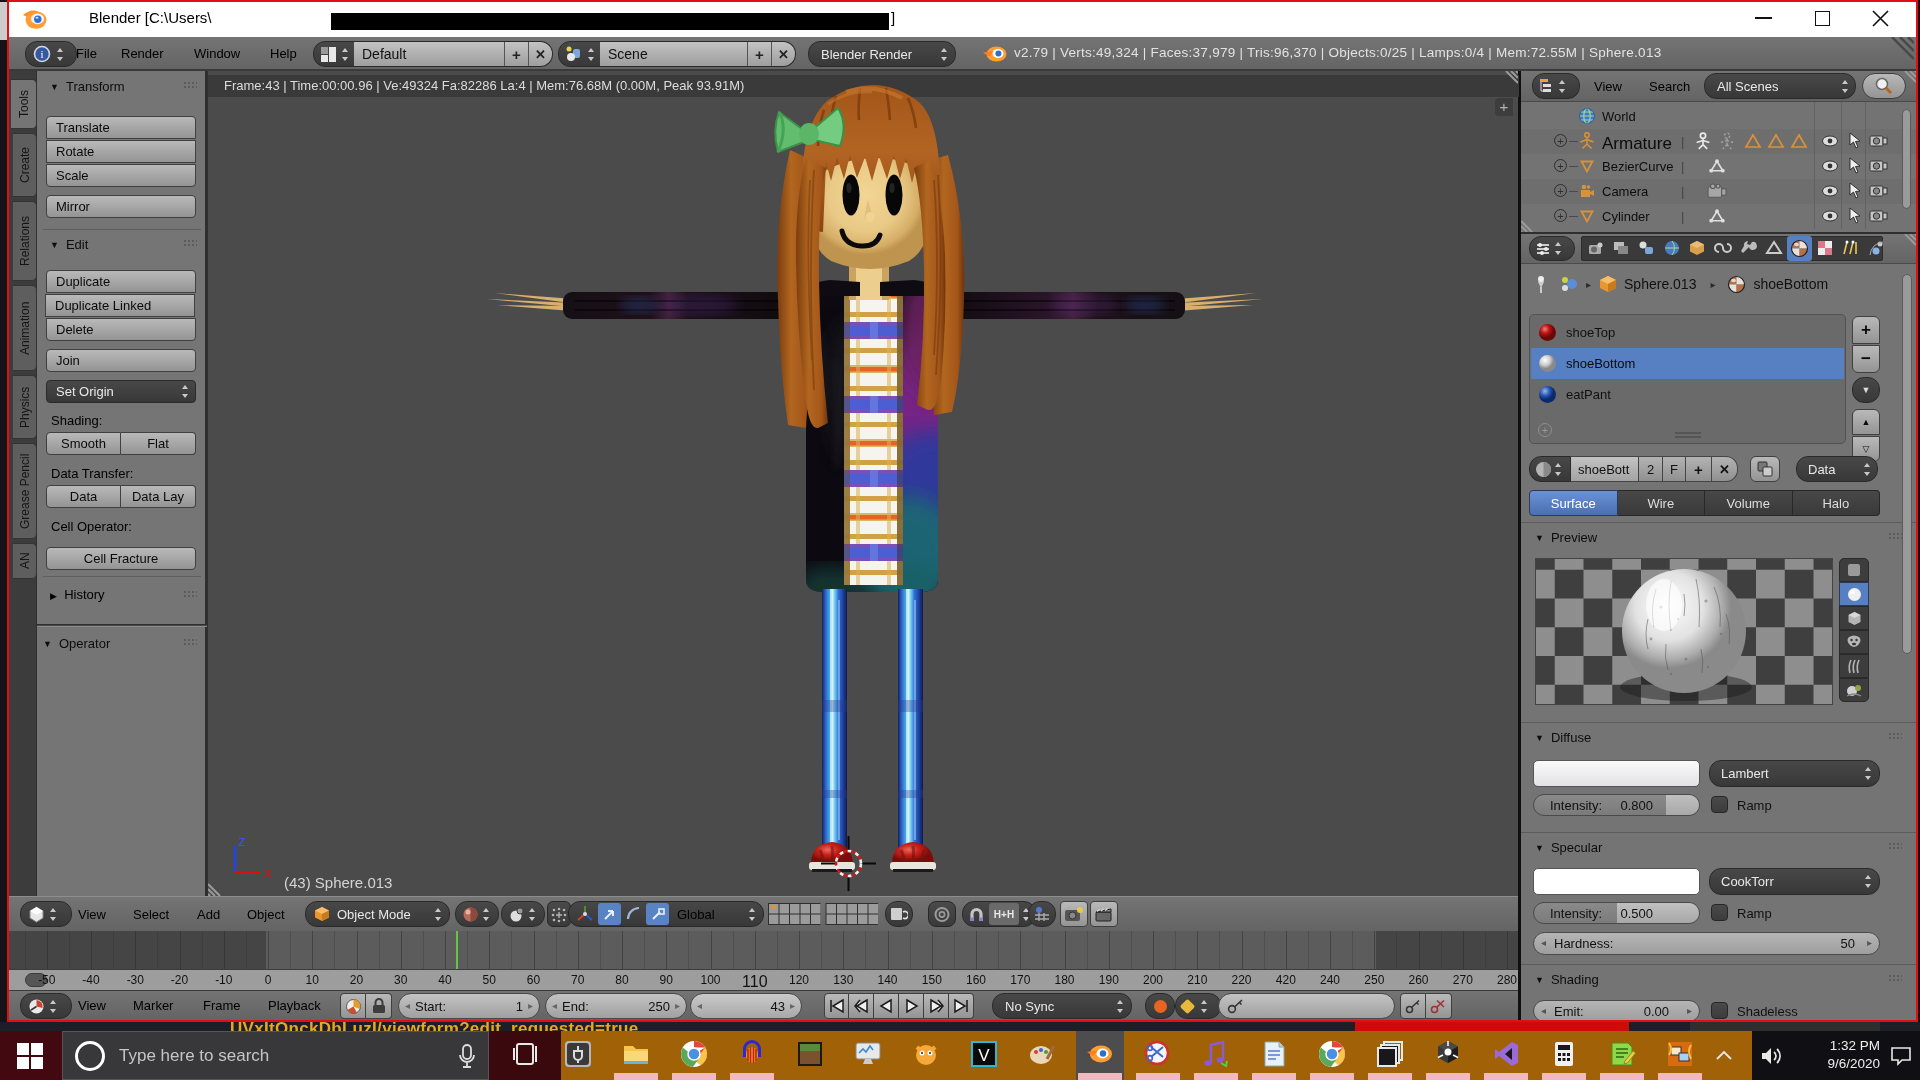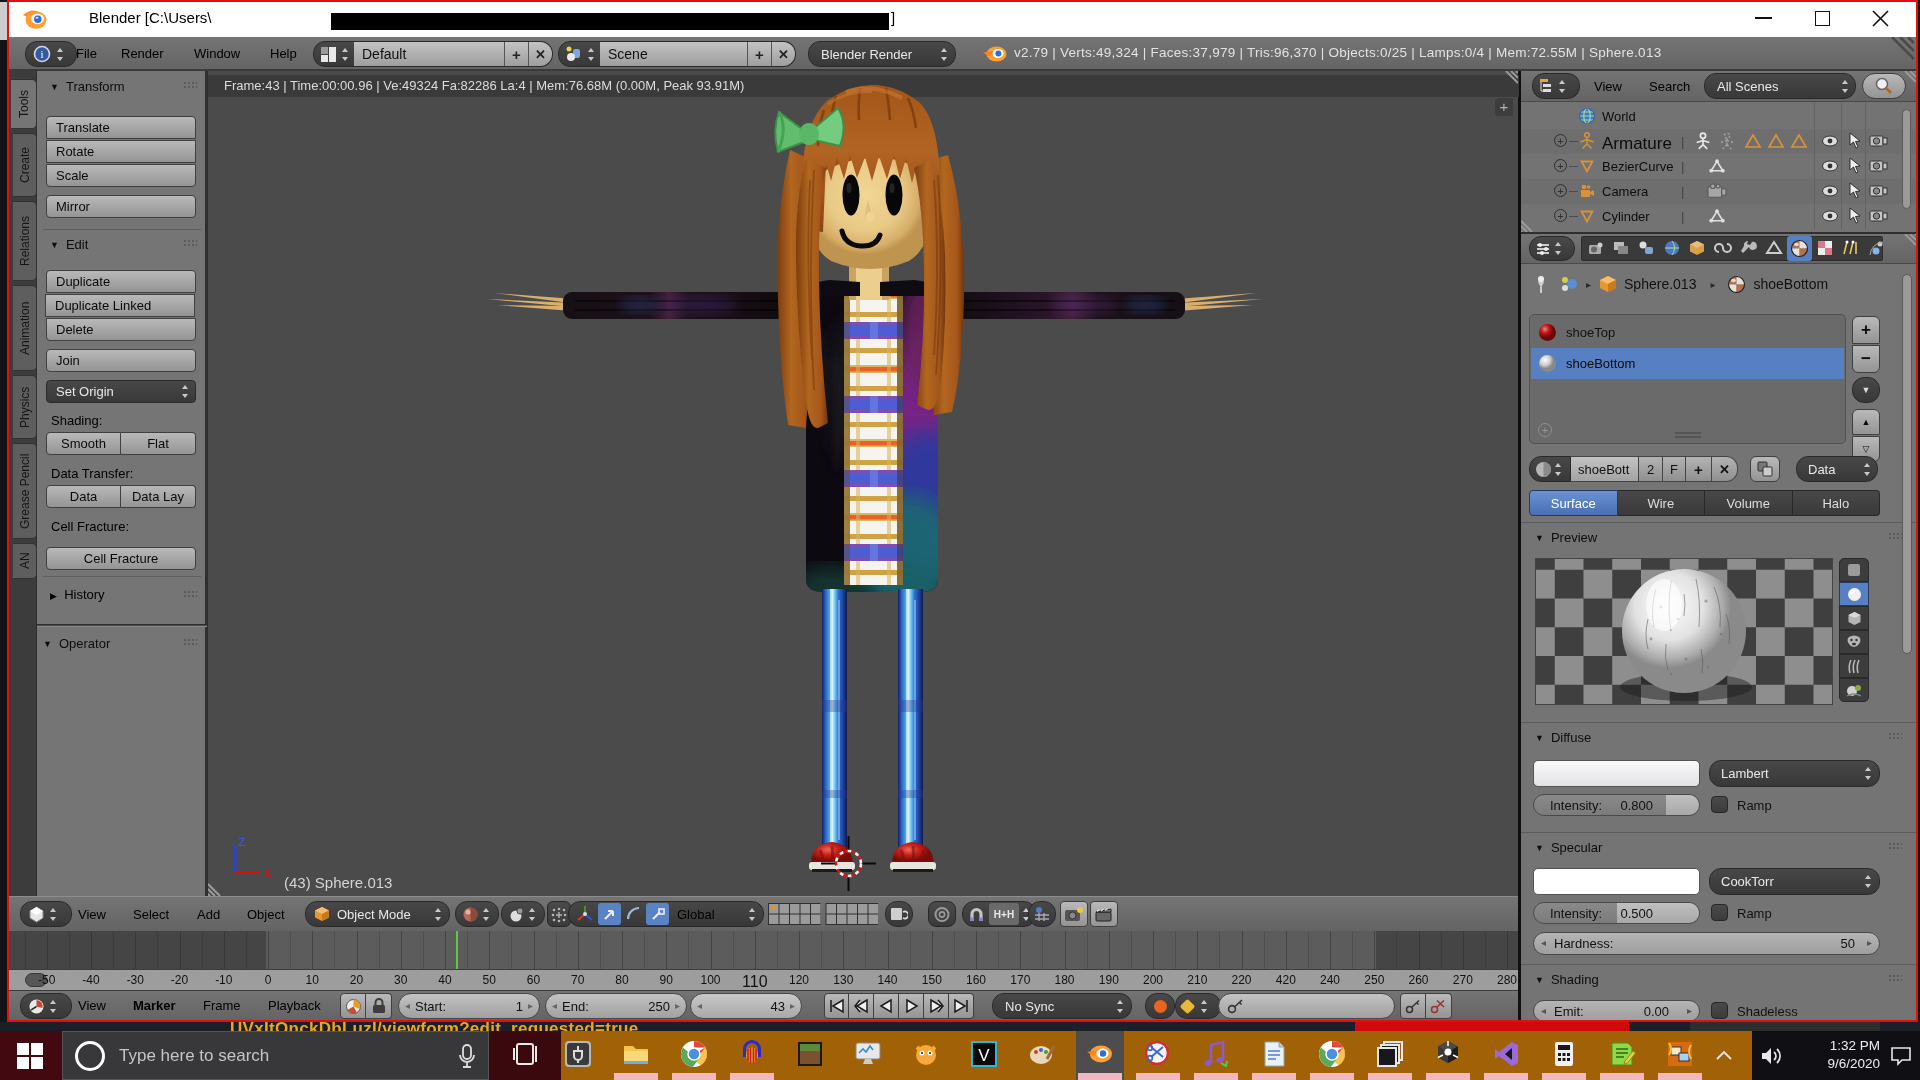--- a/index.html
+++ b/index.html
@@ -135,21 +135,21 @@
   <div class="abs dd" style="left:9px;top:309px;width:150px;height:23px;border-radius:4px;justify-content:space-between;">
         <span style="margin-left:9px;">Set Origin</span>
         <span class="updn" style="margin-right:5px;"></span>
       </div>
   <div class="abs txt" style="left:14px;top:342px;">Shading:</div>
   <div class="abs btn" style="left:9px;top:361px;width:75px;height:23px;border-radius:4px 0 0 4px;">Smooth</div>
   <div class="abs btn" style="left:84px;top:361px;width:75px;height:23px;border-radius:0 4px 4px 0;border-left:none;">Flat</div>
   <div class="abs txt" style="left:14px;top:395px;">Data Transfer:</div>
   <div class="abs btn" style="left:9px;top:414px;width:75px;height:23px;border-radius:4px 0 0 4px;">Data</div>
   <div class="abs btn" style="left:84px;top:414px;width:75px;height:23px;border-radius:0 4px 4px 0;border-left:none;">Data Lay</div>
-  <div class="abs txt" style="left:14px;top:448px;">Cell Fracture:</div>
+  <div class="abs txt" style="left:14px;top:448px;">Cell Operator:</div>
   <div class="abs btn" style="left:9px;top:476px;width:150px;height:23px;">Cell Fracture</div>
   <div class="abs" style="left:6px;top:505px;width:158px;height:1px;background:#5e5e5e;"></div>
   <div class="abs txt" style="left:13px;top:516px;"><span style="font-size:9px;">▶</span>&nbsp; History</div>
   <div class="grip" style="top:523px;"></div>
   <div class="abs" style="left:0;top:553px;width:170px;height:3px;background:#4a4a4a;border-top:1px solid #2f2f2f;border-bottom:1px solid #8a8a8a;"></div>
   <div class="phead" style="left:6px;top:565px;">Operator</div>
       <div class="grip" style="top:571px;"></div>
 </div>
 
 <div class="abs" style="left:207px;top:71px;width:1311px;height:825px;background:#4b4b4b;border-left:1px solid #2f2f2f;">
@@ -622,21 +622,21 @@
 <div class="abs hdr" style="left:9px;top:990px;width:1509px;height:30px;border-top:1px solid #3c3c3c;">
   <div class="abs dd" style="left:11px;top:2px;width:52px;height:26px;">
         <svg style="margin-left:7px" width="17" height="17">
           <circle cx="8.5" cy="8.5" r="7" fill="#e8e8e8"></circle>
           <path d="M8.5 8.5 L8.5 2 A6.5 6.5 0 0 1 14.5 10 Z" fill="#c8452f"></path>
           <path d="M8.5 8.5 L3 12" stroke="#333" stroke-width="1.5"></path>
         </svg>
         <span class="updn" style="margin-left:4px;"></span>
       </div>
   <div class="abs txt" style="left:69px;top:7px;">View</div>
-  <div class="abs txt" style="left:124px;top:7px;font-weight:bold;">Marker</div>
+  <div class="abs txt" style="left:124px;top:7px;">Marker</div>
   <div class="abs txt" style="left:194px;top:7px;">Frame</div>
   <div class="abs txt" style="left:259px;top:7px;">Playback</div>
   <div class="abs btn" style="left:331px;top:2px;width:26px;height:26px;border-radius:4px 0 0 4px;">
         <svg width="17" height="17">
           <circle cx="8.5" cy="8.5" r="7" fill="#eee" stroke="#555"></circle>
           <path d="M8.5 8.5 L8.5 1.5 A7 7 0 0 1 14.8 11 Z" fill="#e89b2a"></path>
           <path d="M8.5 8.5 L2.5 12 A7 7 0 0 0 12 14.8 Z" fill="#cc4f2a"></path>
         </svg>
       </div>
   <div class="abs btn" style="left:357px;top:2px;width:26px;height:26px;border-radius:0 4px 4px 0;border-left:none;">
@@ -1029,20 +1029,33 @@
             <defs>
               <radialGradient id="wsp" cx="0.35" cy="0.3">
                 <stop offset="0" stop-color="#fff"></stop>
                 <stop offset="0.6" stop-color="#cfcfcf"></stop>
                 <stop offset="1" stop-color="#8a8a8a"></stop>
               </radialGradient>
             </defs>
             <circle cx="9.5" cy="9.5" r="8.5" fill="url(#wsp)"></circle>
           </svg>
       <span style="margin-left:9px;font-size:13px;color:#0a0a0a;">shoeBottom</span>
+    </div>
+    <div style="position:absolute;left:1px;top:64px;width:313px;height:31px;display:flex;align-items:center;">
+      <svg style="margin-left:7px" width="19" height="19">
+            <defs>
+              <radialGradient id="bsp" cx="0.35" cy="0.3">
+                <stop offset="0" stop-color="#9ab8e8"></stop>
+                <stop offset="0.55" stop-color="#2a5ab8"></stop>
+                <stop offset="1" stop-color="#0a2a6a"></stop>
+              </radialGradient>
+            </defs>
+            <circle cx="9.5" cy="9.5" r="8.5" fill="url(#bsp)"></circle>
+          </svg>
+      <span style="margin-left:9px;font-size:13px;color:#111;">eatPant</span>
     </div>
     <div style="position:absolute;left:8px;bottom:6px;width:14px;height:14px;border:1.5px solid #8f8f8f;border-radius:50%;color:#999;font-size:11px;text-align:center;line-height:12px;">+</div>
     <div style="position:absolute;left:50%;bottom:5px;width:26px;height:6px;border-top:2px solid #555;border-bottom:2px solid #555;transform:translateX(-50%);"></div>
   </div>
   <div class="abs btn" style="left:331px;top:82px;width:28px;height:28px;border-radius:6px 6px 0 0;font-size:17px;font-weight:bold;">+</div>
   <div class="abs btn" style="left:331px;top:111px;width:28px;height:28px;border-radius:0 0 6px 6px;font-size:17px;font-weight:bold;">−</div>
   <div class="abs dd" style="left:331px;top:143px;width:28px;height:26px;justify-content:center;">
         <span style="font-size:9px;color:#ddd;">▼</span>
       </div>
   <div class="abs btn" style="left:331px;top:175px;width:28px;height:26px;border-radius:6px 6px 0 0;">

